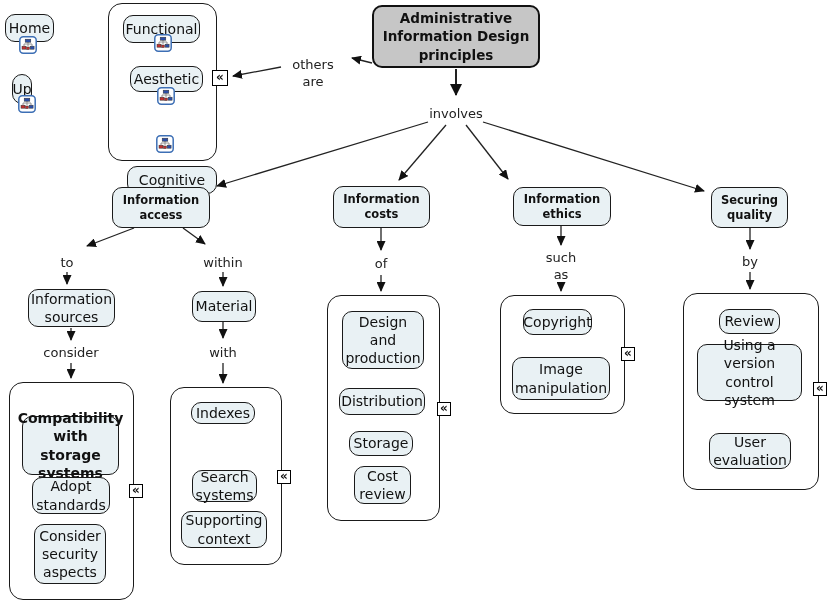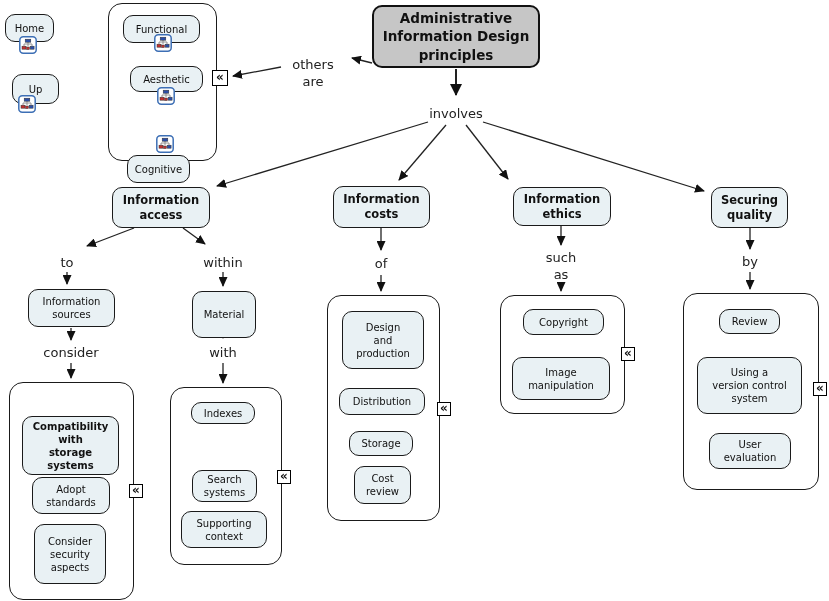--- a/index.html
+++ b/index.html
@@ -2,21 +2,21 @@
 <html><head>
 <meta charset="utf-8">
 <style>
   html,body{margin:0;padding:0;background:#fff;}
   .canvas{position:relative;width:829px;height:601px;background:#ffffff;overflow:hidden;
           font-family:"DejaVu Sans",sans-serif;color:#111;}
   svg.wires{position:absolute;left:0;top:0;pointer-events:none;}
   .group{position:absolute;background:#ffffff;border:1.5px solid #1a1a1a;border-radius:14px;}
   .concept{position:absolute;box-sizing:border-box;display:flex;align-items:center;justify-content:center;
            text-align:center;background:#e9f1f4;border:1.5px solid #1a1a1a;border-radius:10px;
-           font-size:10px;line-height:1.3;white-space:pre-line;padding:2px 4px;}
+           font-size:14px;line-height:1.3;white-space:pre-line;padding:2px 4px;}
   .concept.bold{font-weight:700;font-size:11.5px;}
   .title{position:absolute;box-sizing:border-box;display:flex;align-items:center;justify-content:center;
          text-align:center;background:#c6c6c6;border:2px solid #111;border-radius:10px;
          font-size:13.5px;font-weight:700;line-height:1.35;white-space:pre-line;}
   .linklabel{position:absolute;font-size:13px;color:#222;text-align:center;white-space:pre-line;line-height:1.3;}
   .chev{position:absolute;width:14px;height:14px;box-sizing:border-box;border:1.6px solid #000;background:#fff;
         display:flex;align-items:center;justify-content:center;font-size:12px;font-weight:700;line-height:1;
         padding-bottom:2px;}
   .mapicon{position:absolute;width:18px;height:18px;}
 </style>
@@ -67,25 +67,25 @@
   </svg>
 
   <div class="group" style="left:108px;top:3px;width:107px;height:156px;"></div>
   <div class="group" style="left:9px;top:382px;width:123px;height:216px;"></div>
   <div class="group" style="left:170px;top:387px;width:110px;height:176px;"></div>
   <div class="group" style="left:327px;top:295px;width:111px;height:224px;"></div>
   <div class="group" style="left:500px;top:295px;width:123px;height:117px;"></div>
   <div class="group" style="left:683px;top:293px;width:134px;height:195px;"></div>
 
   <div class="concept" style="left:5px;top:14px;width:49px;height:28px;">Home</div>
-  <div class="concept" style="left:12px;top:74px;width:47px;height:30px;">Up</div>
+  <div class="concept" style="left:12px;top:74px;width:20px;height:30px;">Up</div>
 
   <div class="concept" style="left:123px;top:15px;width:77px;height:28px;">Functional</div>
   <div class="concept" style="left:130px;top:66px;width:73px;height:26px;">Aesthetic</div>
-  <div class="concept" style="left:127px;top:119px;width:63px;height:28px;margin-top:36px;">Cognitive</div>
+  <div class="concept" style="left:127px;top:130px;width:90px;height:28px;margin-top:36px;">Cognitive</div>
 
   <svg class="mapicon" style="left:19px;top:36px;" viewBox="0 0 18 18">
       <rect x="0.8" y="0.8" width="16.4" height="16.4" rx="3.5" fill="#fff" stroke="#3d6fb5" stroke-width="1.5"></rect>
       <path d="M9 6v2 M5 8h8 M5 8v2 M9 8v2 M13 8v2" stroke="#888" stroke-width="0.9"></path>
       <rect x="6.2" y="3.2" width="5.6" height="3" fill="#2b4ea8" stroke="#333" stroke-width="0.5"></rect>
       <rect x="3" y="10.2" width="4" height="3" fill="#c03030" stroke="#333" stroke-width="0.5"></rect>
       <rect x="7.6" y="11" width="2.8" height="2.6" fill="#c03030" stroke="#333" stroke-width="0.5"></rect>
       <rect x="11.2" y="10.2" width="3.9" height="3" fill="#2b4ea8" stroke="#333" stroke-width="0.5"></rect>
     </svg>
   <svg class="mapicon" style="left:18px;top:95px;" viewBox="0 0 18 18">
@@ -129,21 +129,21 @@
 access</div>
   <div class="concept bold" style="left:333px;top:186px;width:97px;height:42px;">Information
 costs</div>
   <div class="concept bold" style="left:513px;top:187px;width:98px;height:39px;">Information
 ethics</div>
   <div class="concept bold" style="left:711px;top:187px;width:77px;height:41px;">Securing
 quality</div>
 
   <div class="concept" style="left:28px;top:289px;width:87px;height:38px;">Information
 sources</div>
-  <div class="concept" style="left:192px;top:291px;width:64px;height:47px;">Material</div>
+  <div class="concept" style="left:192px;top:291px;width:64px;height:31px;">Material</div>
 
   <div class="concept" style="left:22px;top:416px;width:97px;height:59px;font-weight:bold;">Compatibility
 with
 storage
 systems</div>
   <div class="concept" style="left:32px;top:477px;width:78px;height:37px;">Adopt
 standards</div>
   <div class="concept" style="left:34px;top:524px;width:72px;height:60px;">Consider
 security
 aspects</div>
@@ -155,26 +155,26 @@
 context</div>
 
   <div class="concept" style="left:342px;top:311px;width:82px;height:58px;">Design
 and
 production</div>
   <div class="concept" style="left:339px;top:388px;width:86px;height:27px;">Distribution</div>
   <div class="concept" style="left:349px;top:431px;width:64px;height:25px;">Storage</div>
   <div class="concept" style="left:354px;top:466px;width:57px;height:38px;">Cost
 review</div>
 
-  <div class="concept" style="left:523px;top:309px;width:81px;height:26px;">Copyright</div>
+  <div class="concept" style="left:523px;top:309px;width:69px;height:26px;">Copyright</div>
   <div class="concept" style="left:512px;top:357px;width:98px;height:43px;">Image
 manipulation</div>
 
   <div class="concept" style="left:719px;top:309px;width:61px;height:25px;">Review</div>
-  <div class="concept" style="left:697px;top:357px;width:105px;height:57px;">Using a
+  <div class="concept" style="left:697px;top:344px;width:105px;height:57px;">Using a
 version control
 system</div>
   <div class="concept" style="left:709px;top:433px;width:82px;height:36px;">User
 evaluation</div>
 
   <div class="linklabel" style="left:280px;top:57px;width:66px;">others are</div>
   <div class="linklabel" style="left:429px;top:106px;width:54px;">involves</div>
   <div class="linklabel" style="left:55px;top:255px;width:24px;">to</div>
   <div class="linklabel" style="left:202px;top:255px;width:42px;">within</div>
   <div class="linklabel" style="left:42px;top:345px;width:58px;">consider</div>

